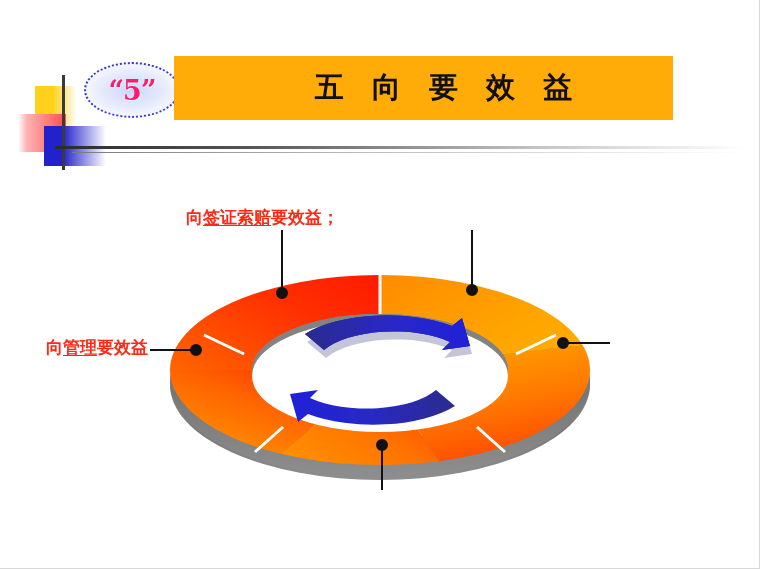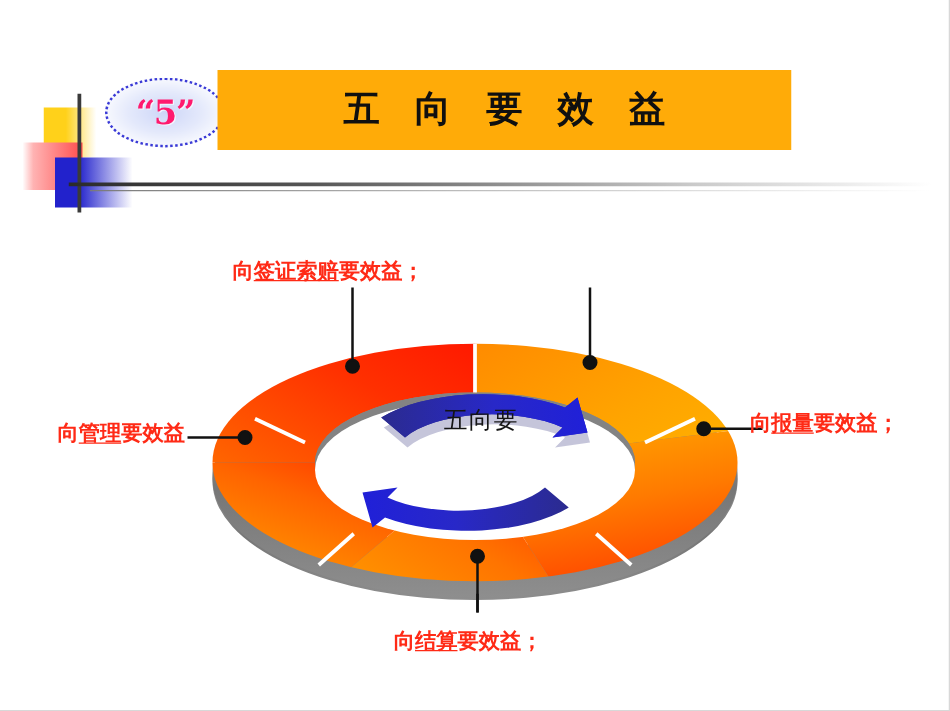--- a/index.html
+++ b/index.html
@@ -82,20 +82,21 @@
 
   
   .title-banner {
     position: absolute;
     left: 174px; top: 56px;
     width: 459px; height: 64px;
     background: #ffab08;
     display: flex;
     align-items: center;
     justify-content: center;
+    padding-left: 40px;
   }
   .title-banner .title-text {
     font-family: "DejaVu Serif", "Liberation Serif", serif;
     font-size: 29px;
     font-weight: bold;
     color: #101010;
     letter-spacing: 9px;
     text-indent: 9px;
     white-space: nowrap;
   }
@@ -277,33 +278,26 @@
         <circle cx="563" cy="163" r="5"></circle>
 
         <line x1="382" y1="295" x2="382" y2="310"></line>
         <line x1="382" y1="265" x2="382" y2="310"></line>
         <circle cx="382" cy="265" r="5"></circle>
       </g>
     </svg>
   </div>
 
   <div class="center-text">
-    <div>五向要</div>
   </div>
 
   <div class="callout c-top-left">
     <span>向</span><u>签证索赔</u><span>要效益；</span>
   </div>
 
 
   <div class="callout c-left">
     <span>向</span><u>管理</u><span>要效益</span>
   </div>
 
-  <div class="callout c-right">
-    <span>向</span><u>报量</u><span>要效益；</span>
-  </div>
-
-  <div class="callout c-bottom">
-    <span>向</span><u>结算</u><span>要效益；</span>
-  </div>
+
 
 </div>
 
 </body></html>

